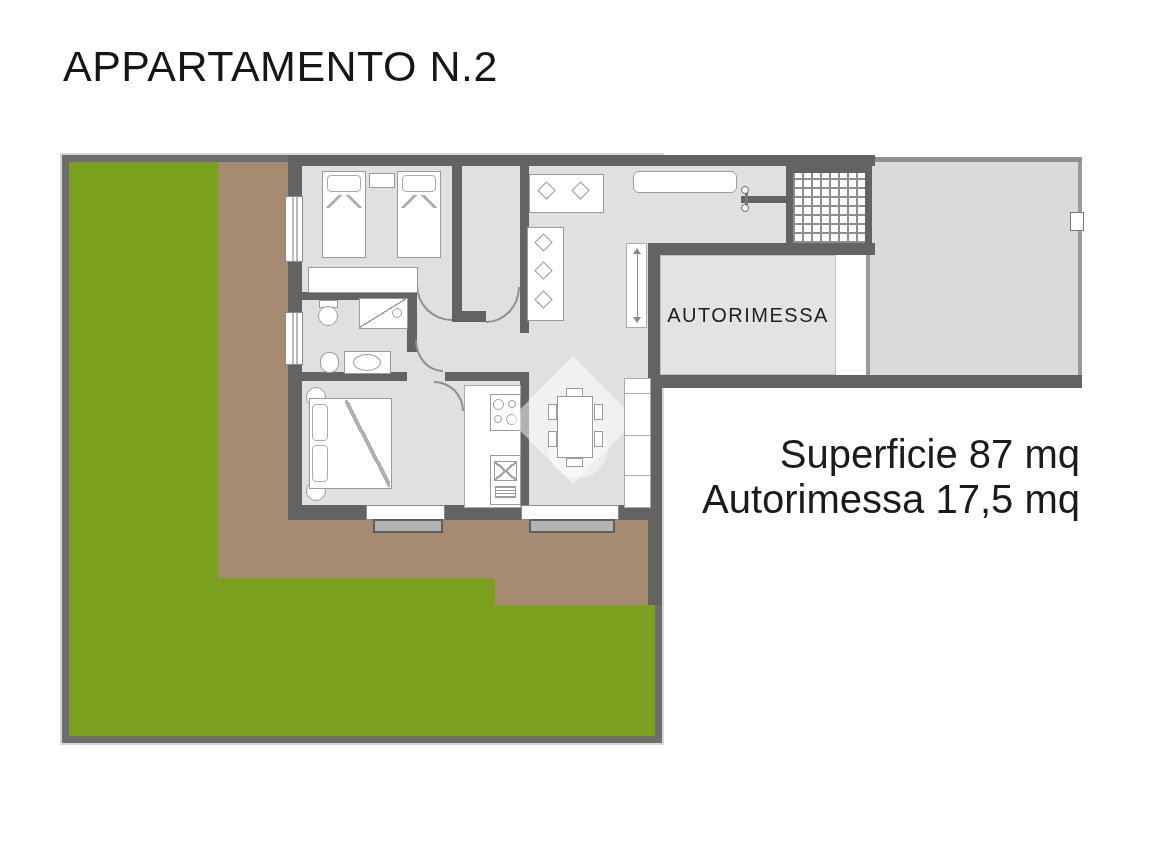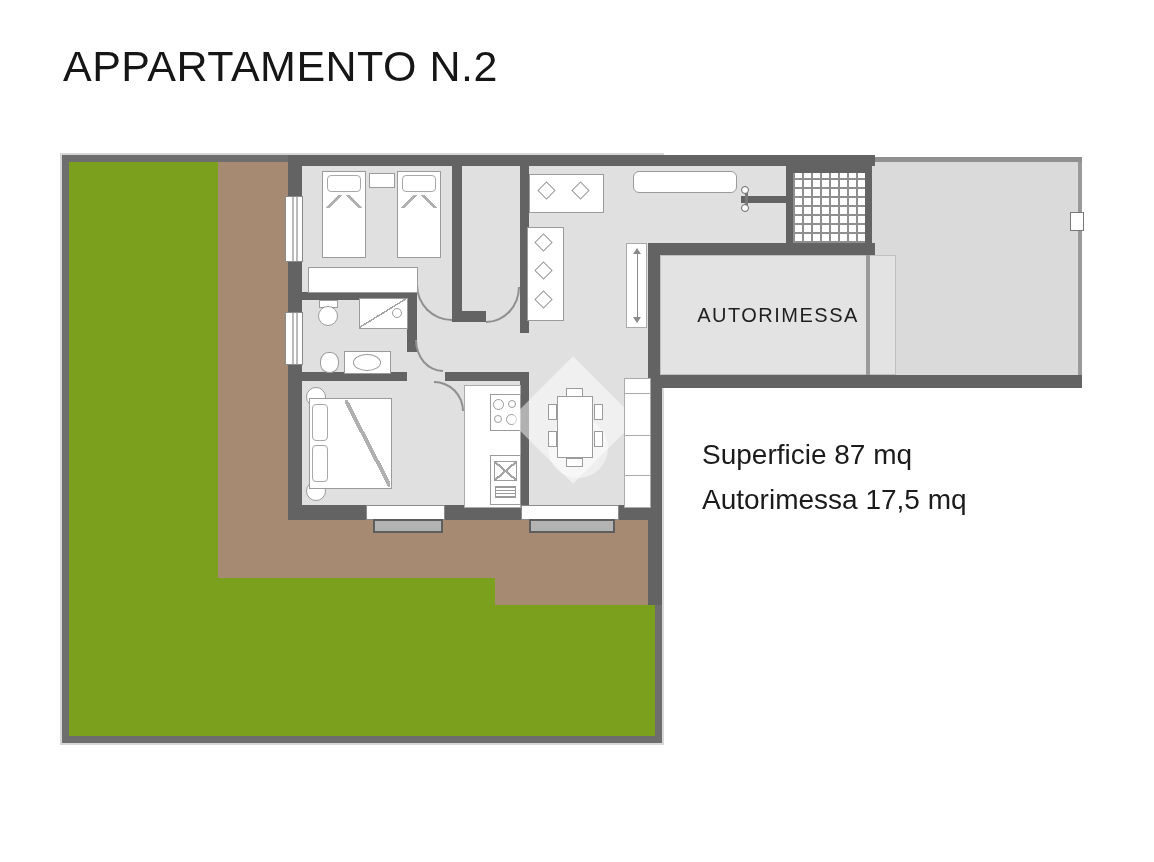--- a/index.html
+++ b/index.html
@@ -11,21 +11,21 @@
          letter-spacing:.5px;color:#161616;white-space:nowrap;}
   
   .w{position:absolute;background:var(--c-wall,#636363);}
   .enclosure{position:absolute;left:62px;top:155px;width:600px;height:588px;
              border:7px solid var(--c-enclosure_wall,#6e6e6e);box-shadow:0 0 0 2px #d7d7d7;}
   .lawn{position:absolute;background:var(--c-lawn,#7aa01d);}
   .terr{position:absolute;background:var(--c-terrace,#a78a72);}
   .floor{position:absolute;background:var(--c-apartment_floor,#e0e0e0);}
   .driveway{position:absolute;left:870px;top:162px;width:212px;height:216px;
             background:var(--c-driveway,#dadada);}
-  .garage{position:absolute;left:660px;top:255px;width:236px;height:120px;
+  .garage{position:absolute;left:660px;top:255px;width:176px;height:120px;
           background:var(--c-garage_floor,#e3e3e3);border:1px solid #c0c0c0;
           display:flex;align-items:center;justify-content:center;}
   .garage span{font-size:20px;letter-spacing:1.5px;color:#1f1f1f;}
   .grate{position:absolute;left:786px;top:166px;width:86px;height:84px;
          background:var(--c-wall,#636363);padding:7px;}
   .grate-in{width:100%;height:100%;background-color:#fff;
      background-image:repeating-linear-gradient(0deg,#8f8f8f 0 2px,transparent 2px 9px),
                       repeating-linear-gradient(90deg,#8f8f8f 0 2px,transparent 2px 9px);}
   
   .f{position:absolute;background:#fff;border:1px solid var(--c-furniture_outline,#9b9b9b);}
@@ -46,21 +46,21 @@
   .win{position:absolute;background:#fff;border:1px solid #8a8a8a;}
   .sill{position:absolute;background:#b3b3b3;border:2px solid #5e5e5e;}
   .wm{position:absolute;}
   .radline{position:absolute;left:50%;top:5px;bottom:5px;width:1px;background:#8a8a8a;}
   .tri{position:absolute;width:0;height:0;left:50%;transform:translateX(-50%);}
   .tri.up{top:4px;border-left:4px solid transparent;border-right:4px solid transparent;
           border-bottom:6px solid #8a8a8a;}
   .tri.down{bottom:4px;border-left:4px solid transparent;border-right:4px solid transparent;
             border-top:6px solid #8a8a8a;}
   .stats{position:absolute;left:702px;top:432px;color:var(--c-text,#1b1b1b);}
-  .stats div{font-size:28px;line-height:45px;white-space:nowrap;}
+  .stats div{font-size:40px;line-height:45px;white-space:nowrap;text-align:right;}
 </style>
 </head>
 <body>
 
 <div class="page">
 
   <div class="title">APPARTAMENTO N.2</div>
 
   <div class="enclosure"></div>
   <div class="lawn" style="left:69px;top:162px;width:149px;height:574px;"></div>

